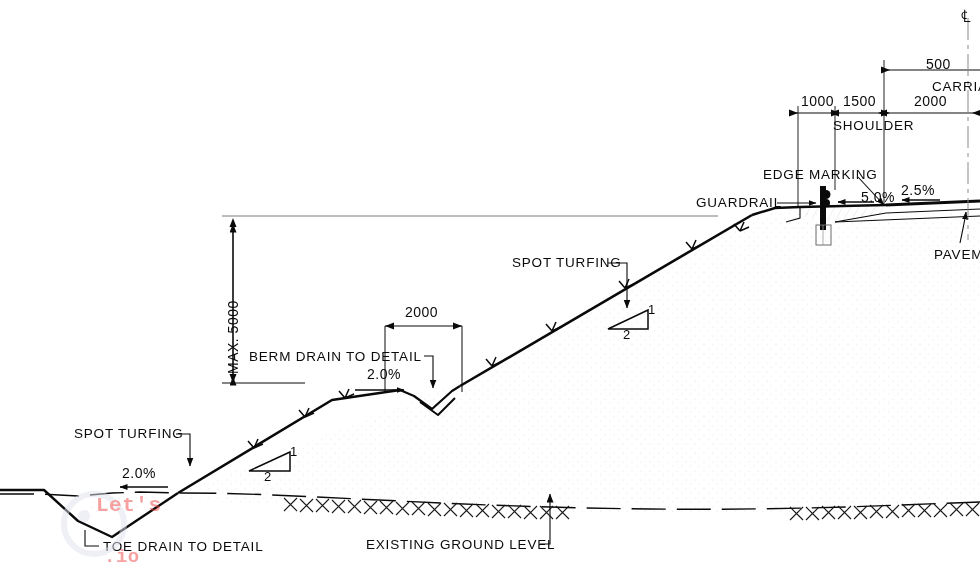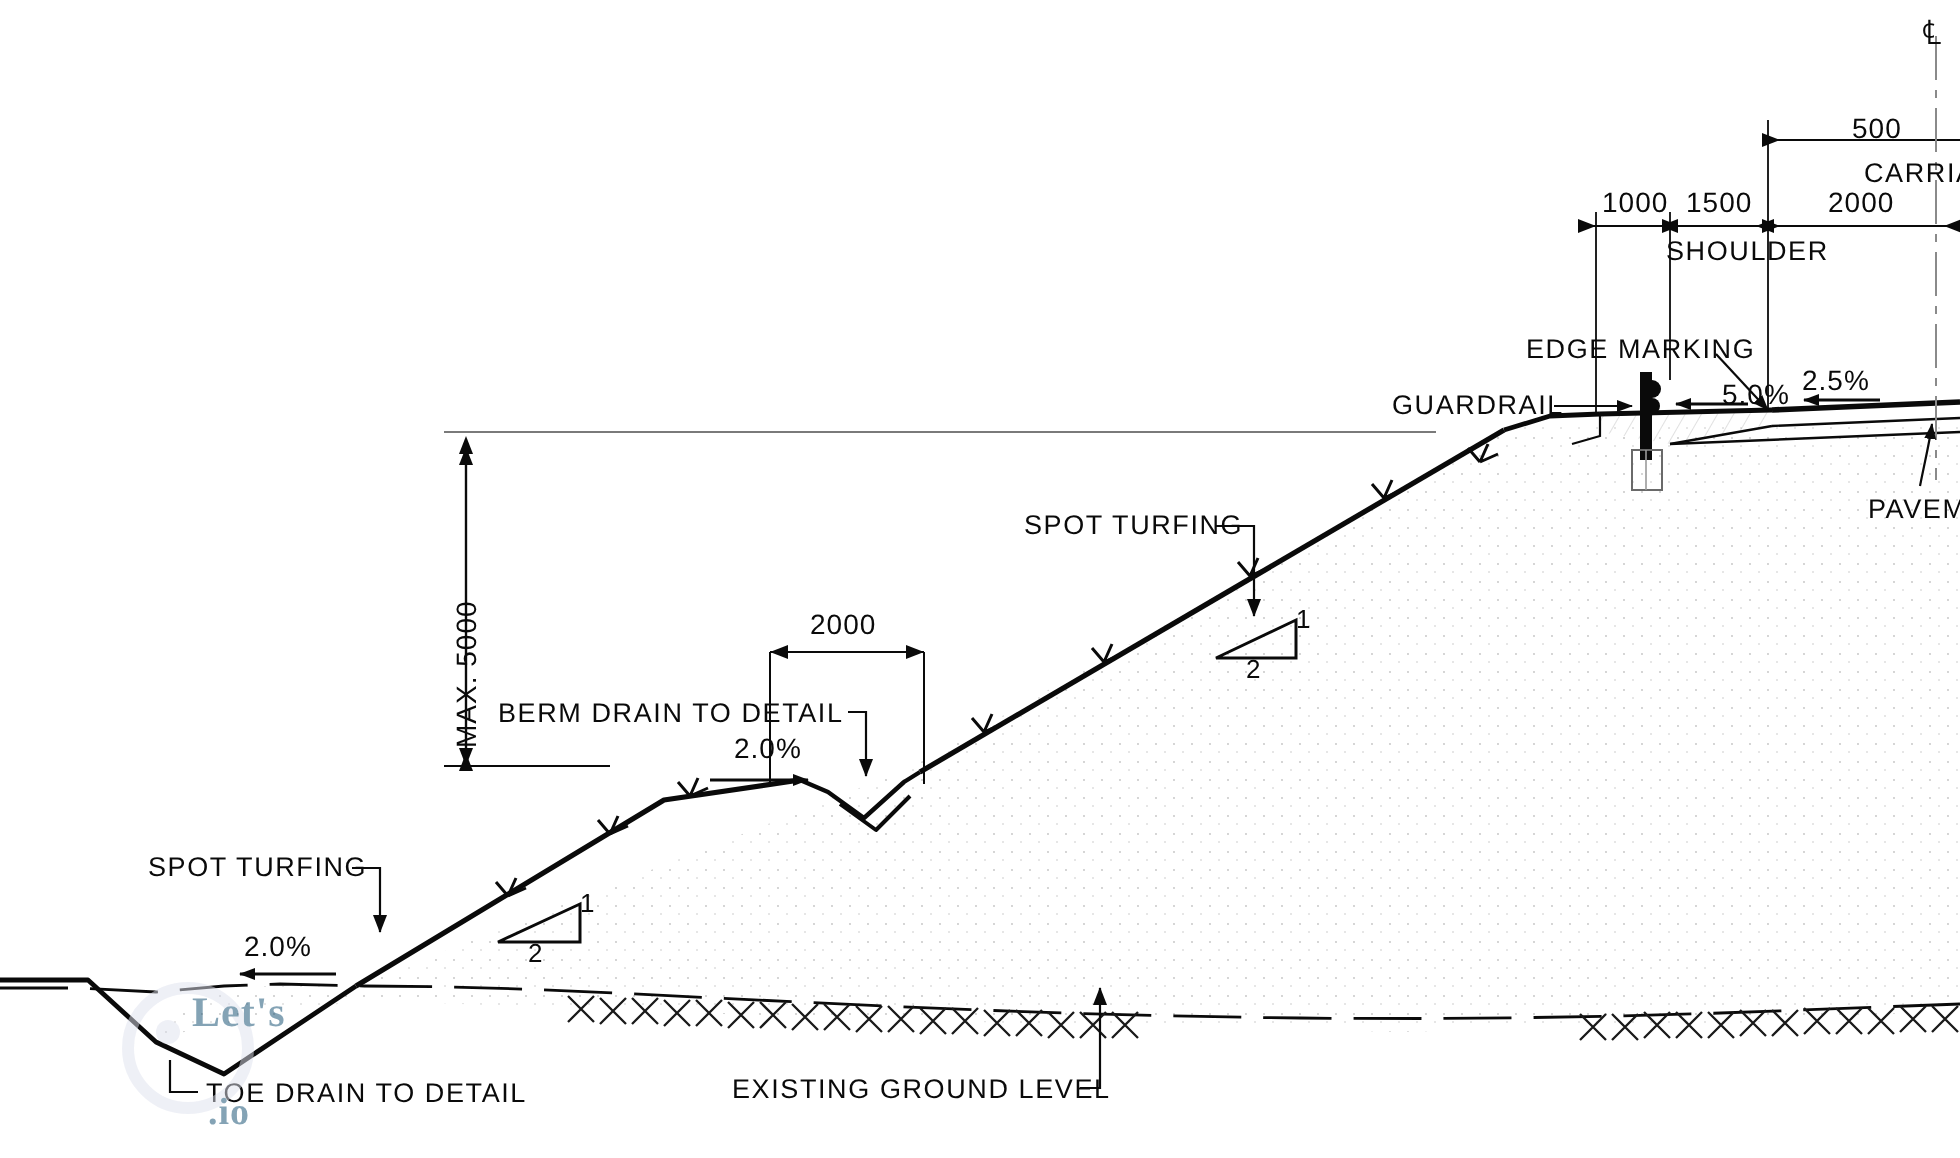--- a/index.html
+++ b/index.html
@@ -41,22 +41,22 @@
     position: absolute;
     left: 60px;
     top: 490px;
     width: 200px;
     height: 80px;
     pointer-events: none;
     opacity: 0.5;
   }
   .wm-text {
     position: absolute;
-    font-family: Liberation Serif, serif;
-    color: #0c4a6e;
+    font-family: Liberation Mono, monospace;
+    color: #ef4444;
     font-weight: bold;
     letter-spacing: 0.5px;
   }
 </style>
 </head>
 <body>
 
 <div id="sheet">
 
   <svg id="drawing" viewBox="0 0 980 579">

